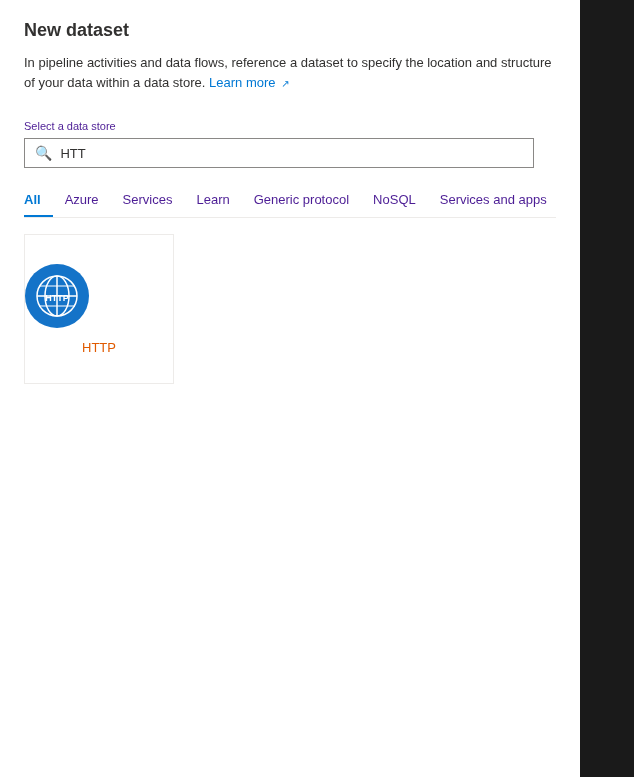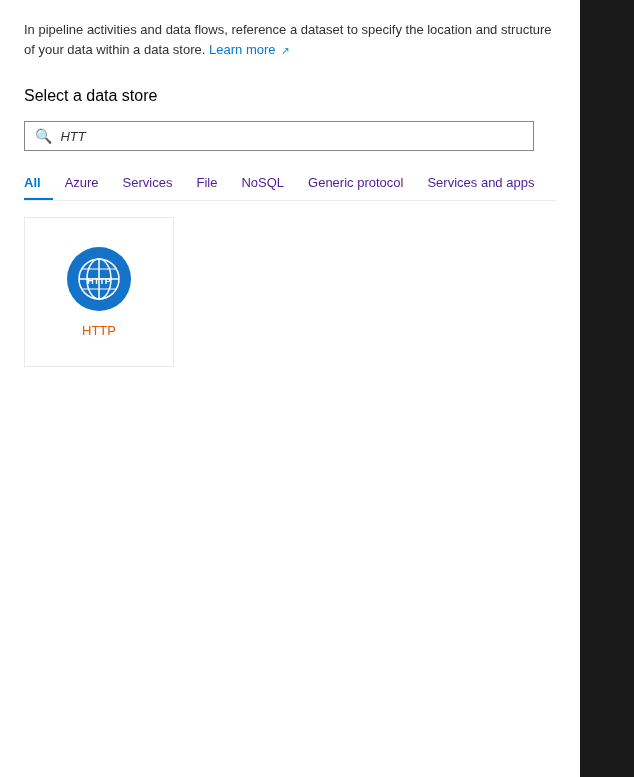--- a/index.html
+++ b/index.html
@@ -54,23 +54,23 @@
     }
 
     .external-link-icon {
       display: inline-block;
       font-size: 10px;
       color: #0078d4;
       margin-left: 2px;
     }
 
     .section-label {
-      font-size: 16px;
-      color: #000000;
-      margin-bottom: 16px;
+      font-size: 11px;
+      color: #4c1d95;
+      margin-bottom: 6px;
     }
 
     .search-box {
       display: flex;
       align-items: center;
       border: 1px solid #8a8886;
       padding: 6px 10px;
       margin-bottom: 16px;
       width: 100%;
       max-width: 510px;
@@ -84,21 +84,20 @@
       flex-shrink: 0;
     }
 
     .search-input {
       border: none;
       outline: none;
       font-size: 13px;
       color: #323130;
       width: 100%;
       background: transparent;
-      font-style: italic;
     }
 
     .tabs-container {
       display: flex;
       border-bottom: 1px solid #edebe9;
       margin-bottom: 16px;
       gap: 0;
       align-items: flex-end;
     }
 
@@ -126,67 +125,66 @@
       flex-wrap: wrap;
       gap: 8px;
     }
 
     .connector-card {
       width: 150px;
       height: 150px;
       border: 1px solid #edebe9;
       display: flex;
       flex-direction: column;
-      align-items: center;
       justify-content: center;
       cursor: pointer;
-      padding: 16px;
       background: #fff;
     }
 
     .http-icon {
       width: 64px;
       height: 64px;
       margin-bottom: 12px;
     }
 
     .connector-name {
       font-size: 13px;
       color: #e05a00;
       text-align: center;
     }
   </style>
 </head>
 <body>
 
 <div class="page-container">
   <div class="main-content">
+    <h1 class="page-title">New dataset</h1>
 
     <p class="description">
       <span>In pipeline activities and data flows, reference a dataset to specify the location and structure of your data within a data store.</span>
       <a href="#">
         <span>Learn more</span>
         <span class="external-link-icon">↗</span>
       </a>
     </p>
 
     <p class="section-label">Select a data store</p>
 
     <div class="search-box">
       <span class="search-icon">🔍</span>
       <input type="text" class="search-input" value="HTT" style="">
     </div>
 
     <div class="tabs-container">
       <div class="tab active">All</div>
       <div class="tab">Azure</div>
       <div class="tab">Services</div>
-      <div class="tab">File</div>
+      <div class="tab">Learn</div>
+      <div class="tab">Generic protocol</div>
       <div class="tab">NoSQL</div>
-      <div class="tab">Generic protocol</div>
       <div class="tab">Services and apps</div>
     </div>
 
     <div class="connectors-grid">
       <div class="connector-card">
         <svg class="http-icon" viewBox="0 0 64 64" xmlns="http://www.w3.org/2000/svg">
           <circle cx="32" cy="32" r="32" fill="#1473c8"></circle>
 
           <circle cx="32" cy="32" r="20" fill="none" stroke="white" stroke-width="1.5"></circle>
 

